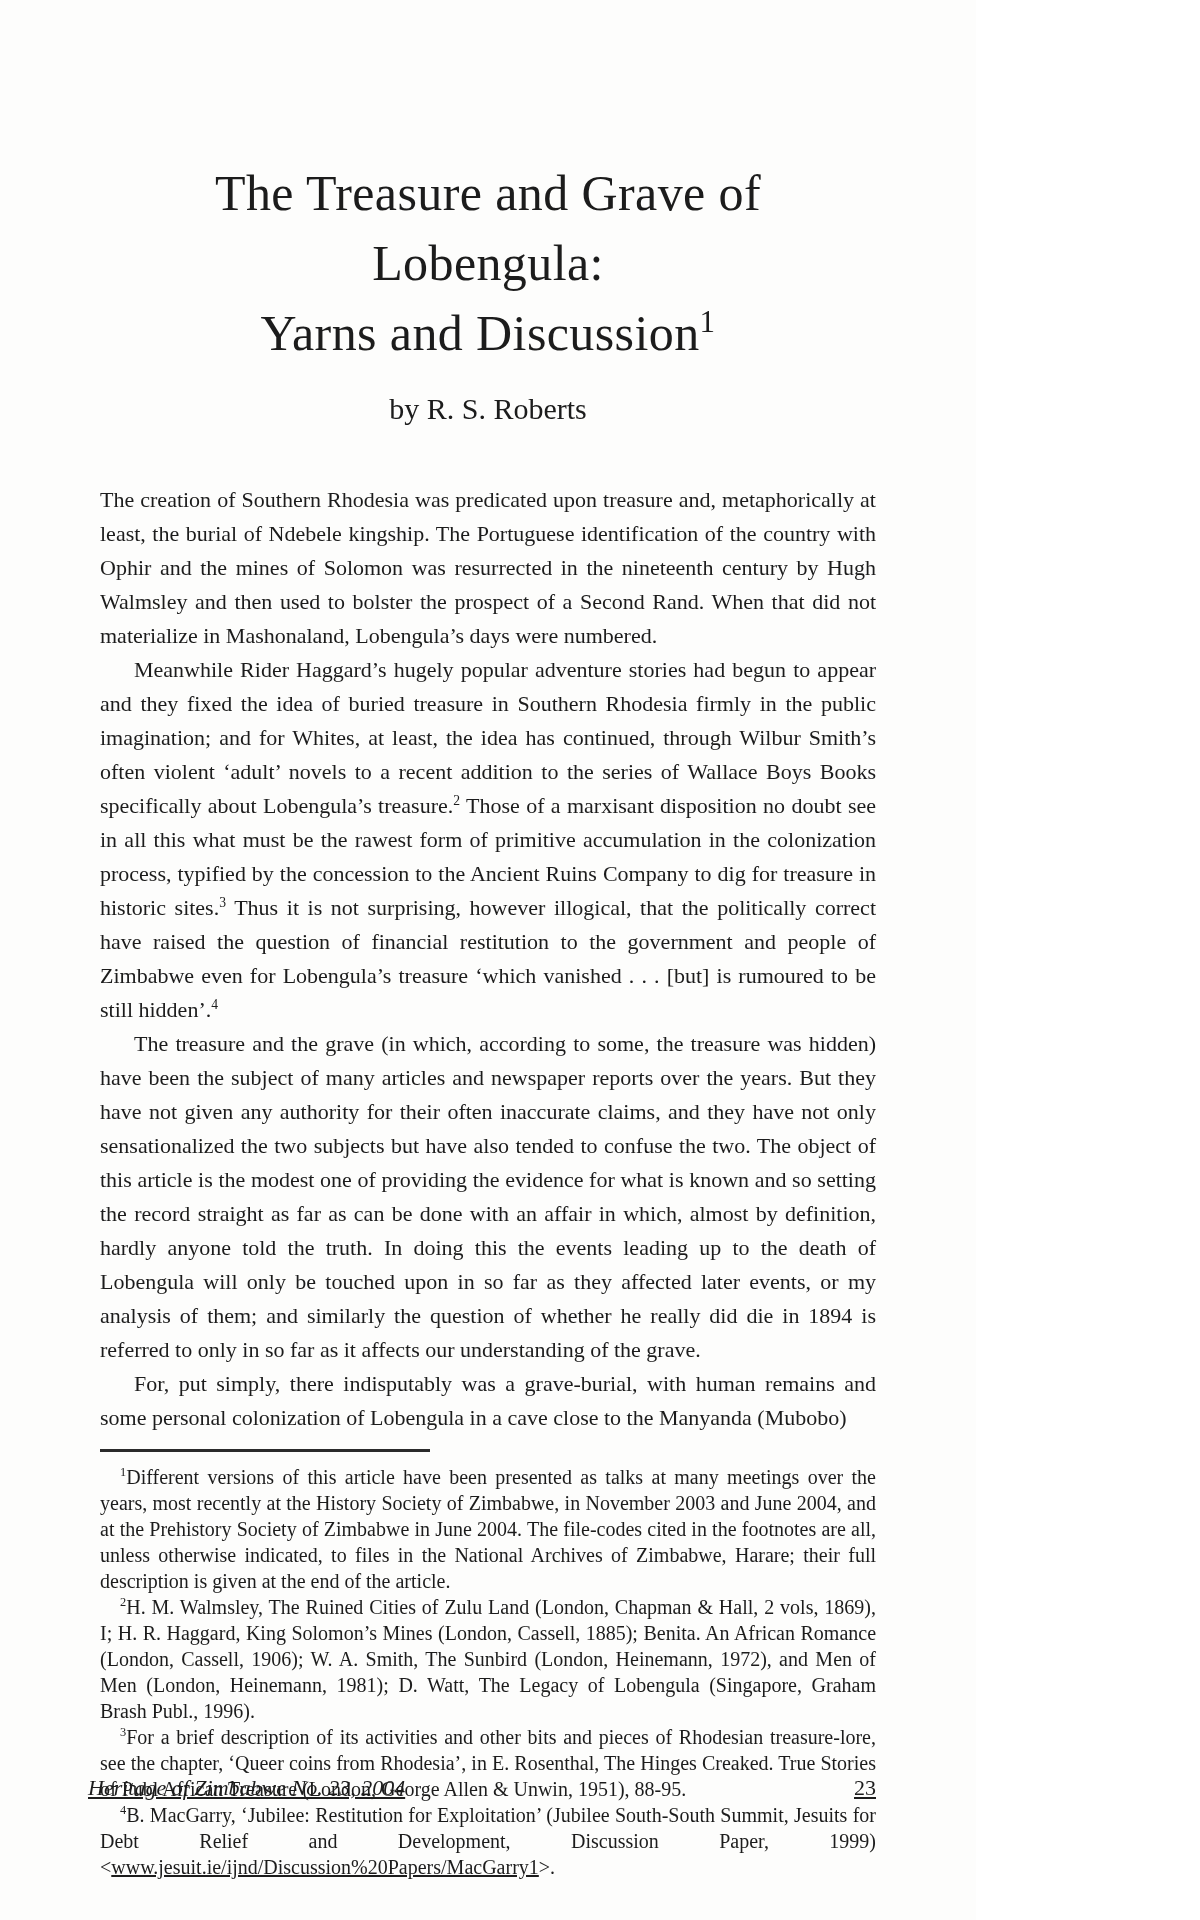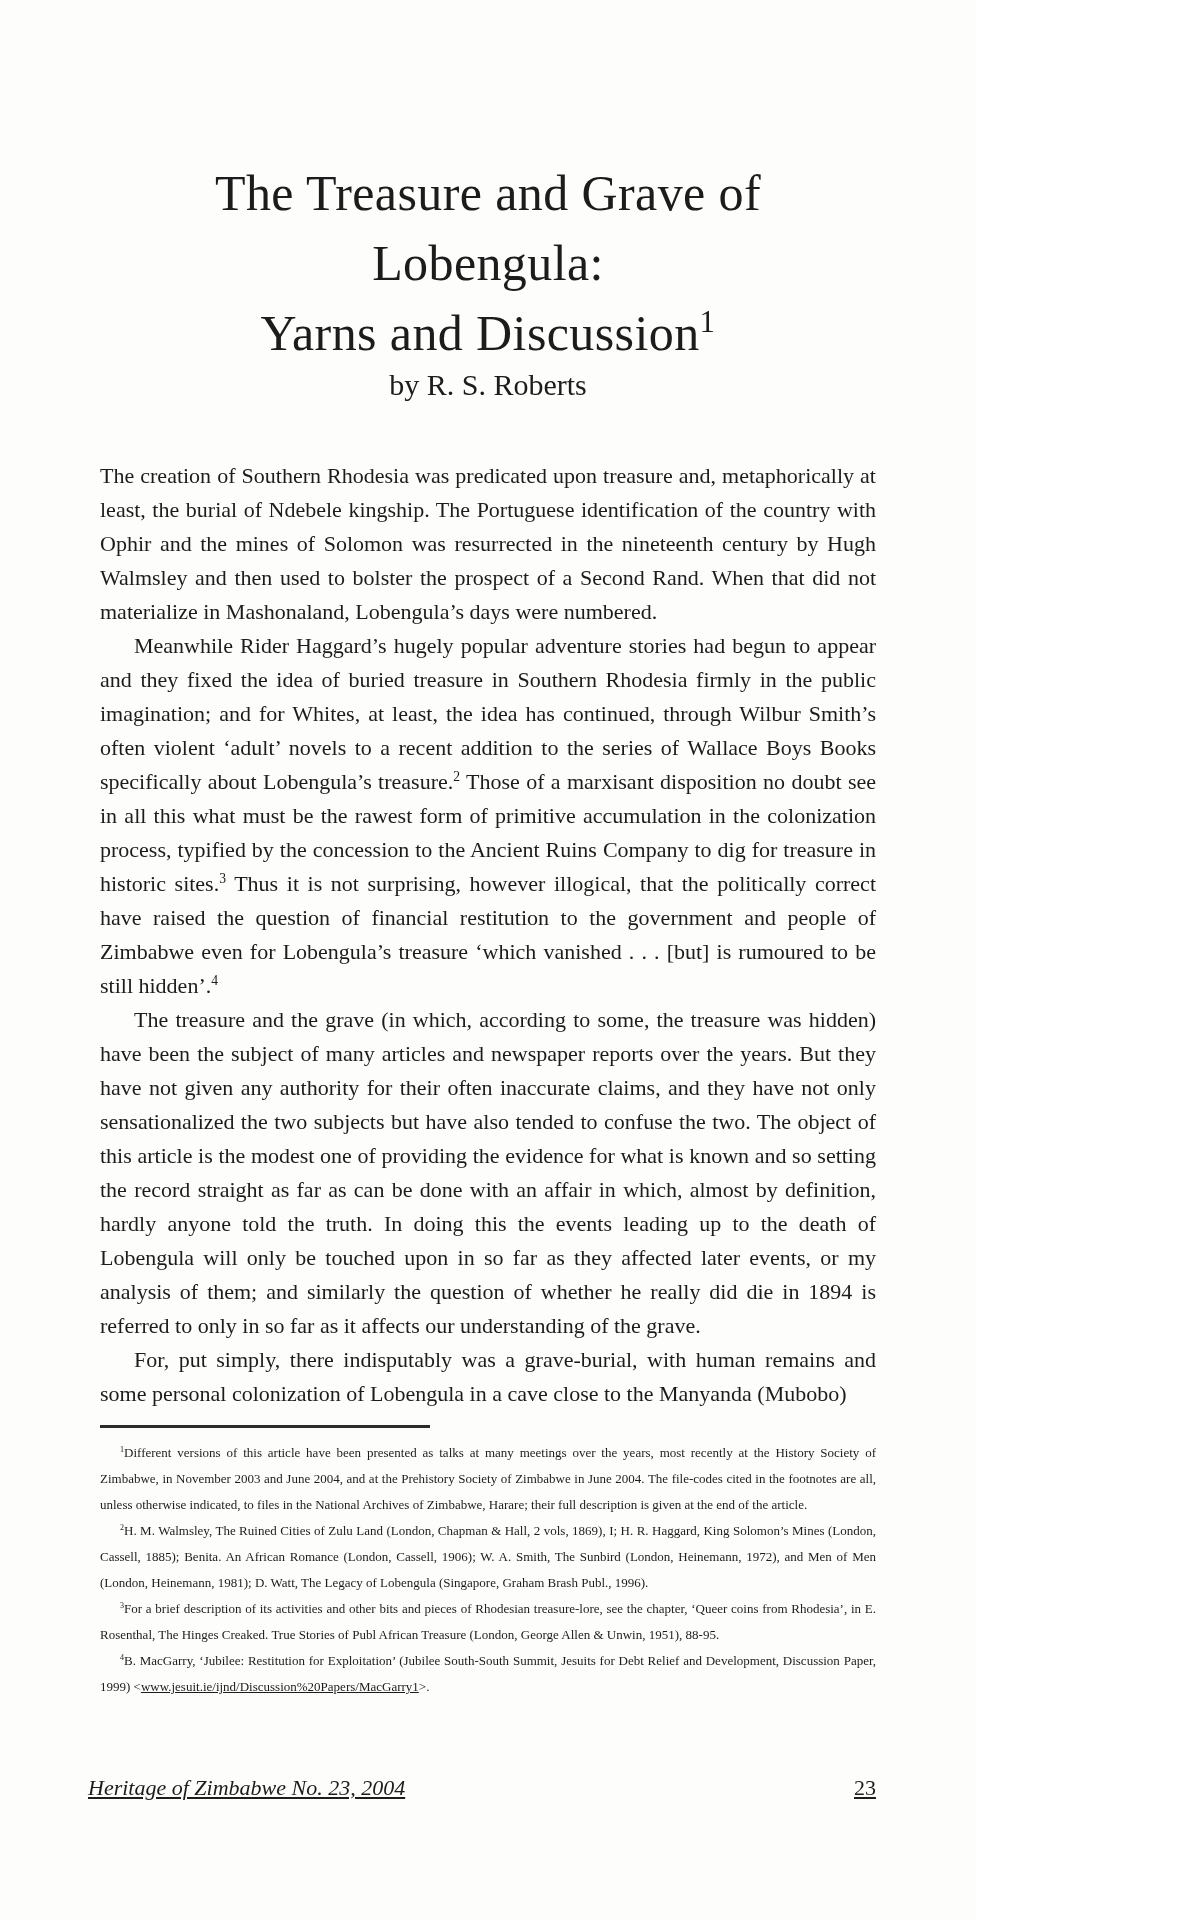--- a/index.html
+++ b/index.html
@@ -19,40 +19,41 @@
     text-align:center;
     font-weight:normal;
     font-size:50px;
     line-height:70px;
     letter-spacing:.4px;
   }
   .title-line{display:block;}
   .byline{
     text-align:center;
     font-size:30px;
+    margin-top:24px;
   }
   .bodytext{
     margin-top:57px;
     font-size:22px;
     line-height:34px;
     text-align:justify;
   }
   .para{margin:0;}
   .indent{text-indent:34px;}
   sup{font-size:62%;line-height:0;vertical-align:super;}
   .italic{}
   .link{text-decoration:underline;}
   .fn-sep{
     width:330px;height:0;
     border:none;
     border-top:3px solid #2b2b2b;
     margin:14px 0 12px 0;
   }
   .footnotes{
-    font-size:13px;
+    font-size:20px;
     line-height:26px;
     text-align:justify;
   }
   .footnotes .para{text-indent:20px;}
   .footer{
     position:absolute;
     left:88px;right:100px;top:1775px;
     display:flex;
     justify-content:space-between;
     align-items:flex-start;

